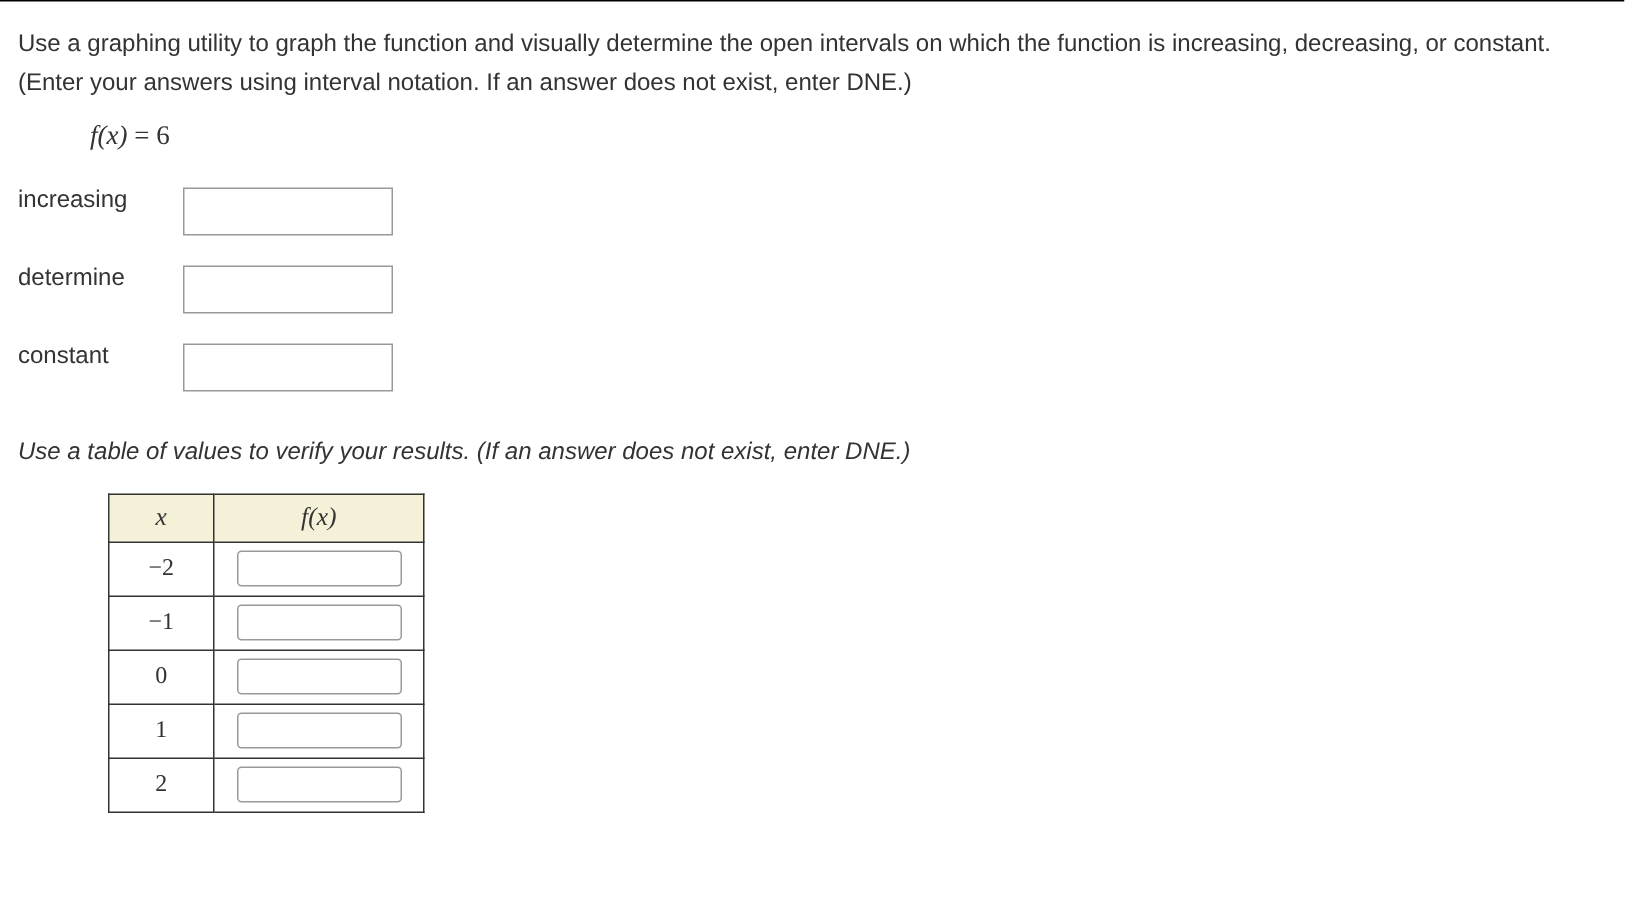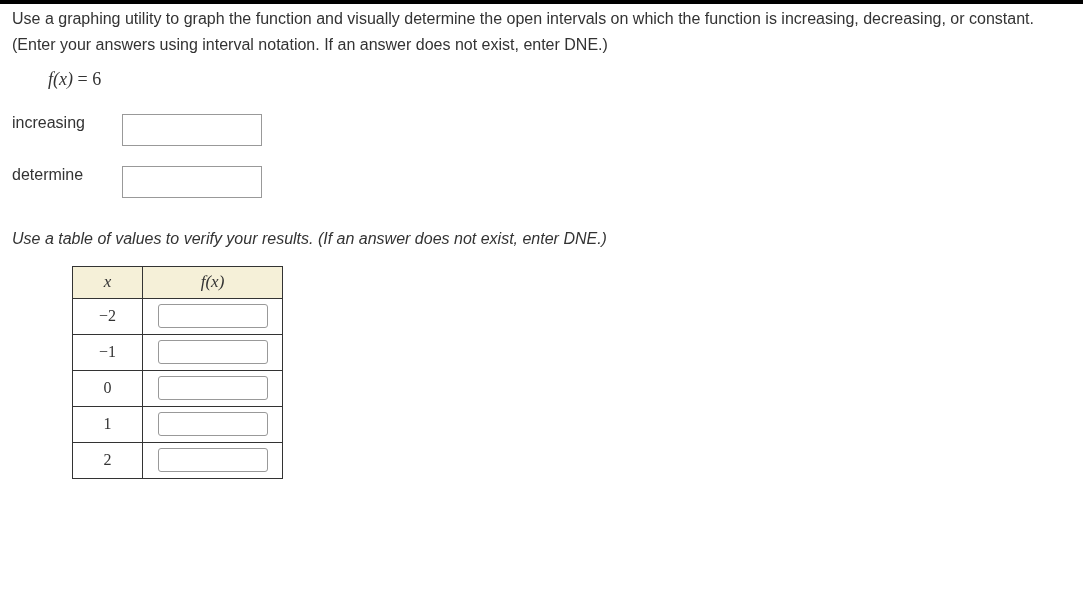--- a/index.html
+++ b/index.html
@@ -9,29 +9,29 @@
     }
     body {
       font-family: Verdana, Geneva, sans-serif;
       font-size: 16px;
       color: #333;
       background: #fff;
       padding: 0;
       width: 1083px;
     }
     .container {
-      border-top: 4px solid #000000;
-      padding: 2px 12px;
+      border-top: 1px solid #000000;
+      padding: 16px 12px;
     }
     .instructions {
       line-height: 1.6;
       margin-bottom: 12px;
     }
     .equation {
-      margin-left: 36px;
+      margin-left: 48px;
       margin-bottom: 24px;
       font-style: italic;
       font-family: 'Times New Roman', serif;
       font-size: 18px;
     }
     .equation .fx {
       font-style: italic;
     }
     .equation .eq {
       font-style: normal;
@@ -114,20 +114,24 @@
   <div class="interval-row">
     <span class="interval-label">increasing</span>
     <input type="text" class="text-input" value="" style="">
   </div>
 
   <div class="interval-row">
     <span class="interval-label">determine</span>
     <input type="text" class="text-input" value="" style="">
   </div>
 
+  <div class="interval-row">
+    <span class="interval-label">constant</span>
+    <input type="text" class="text-input" value="" style="">
+  </div>
 
   <p class="table-instructions">Use a table of values to verify your results. (If an answer does not exist, enter DNE.)</p>
 
   <table class="value-table">
     <thead>
       <tr>
         <th class="col-x">x</th>
         <th class="col-fx">f(x)</th>
       </tr>
     </thead>

